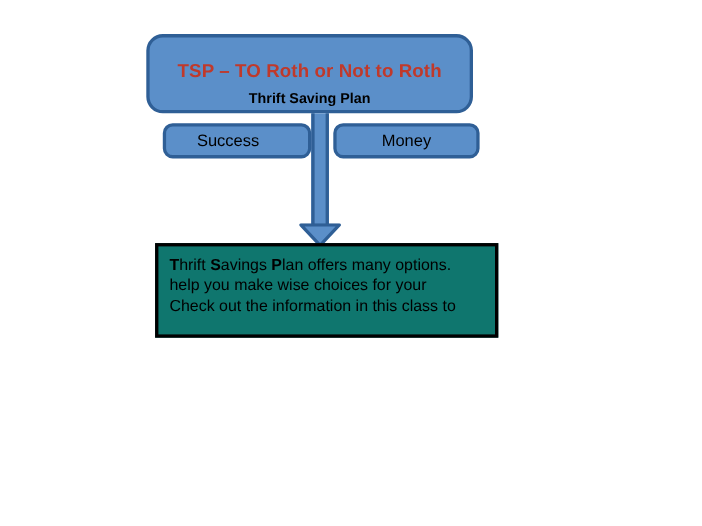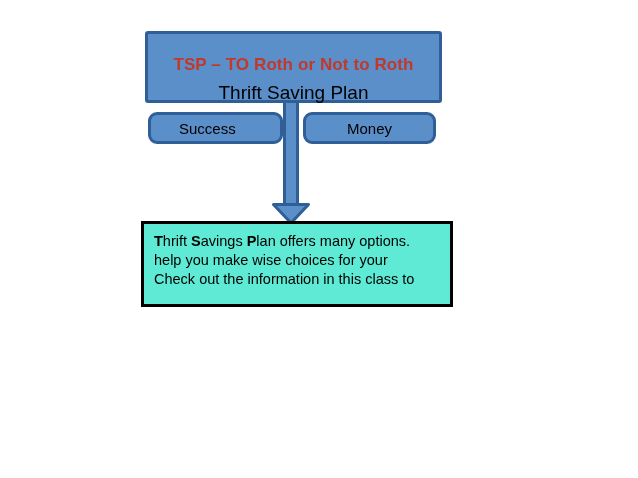--- a/index.html
+++ b/index.html
@@ -17,46 +17,46 @@
   .canvas {
     position: absolute;
     left: 0; top: 0;
     width: 638px;
     height: 478px;
   }
 
   
   .title-box {
     position: absolute;
-    left: 145px;
+    left: 133px;
     top: 31px;
     width: 297px;
     height: 72px;
     background: #5b8fc9;
     border: 3px solid #2f5f96;
-    border-radius: 3px;
+    border-radius: 15px;
     box-sizing: border-box;
     display: flex;
     flex-direction: column;
     align-items: center;
     justify-content: flex-start;
     padding-top: 22px;
   }
   .title-main {
     color: #c0392b;
     font-weight: bold;
     font-size: 17px;
     letter-spacing: 0.1px;
     text-align: center;
     line-height: 1.1;
   }
   .title-sub {
     color: #000000;
-    font-weight: normal;
-    font-size: 19px;
+    font-weight: bold;
+    font-size: 13px;
     text-align: center;
     margin-top: 8px;
     line-height: 1.1;
   }
 
   
   .pill {
     position: absolute;
     background: #5b8fc9;
     border: 3px solid #2f5f96;
@@ -104,21 +104,21 @@
     height: 21px;
   }
 
   
   .body-box {
     position: absolute;
     left: 141px;
     top: 221px;
     width: 312px;
     height: 86px;
-    background: #5eead4;
+    background: #0f766e;
     border: 3px solid #000000;
     box-sizing: border-box;
     padding: 8px 10px 0 10px;
   }
   .body-line {
     color: #000000;
     font-size: 14.5px;
     line-height: 19px;
     white-space: nowrap;
   }

